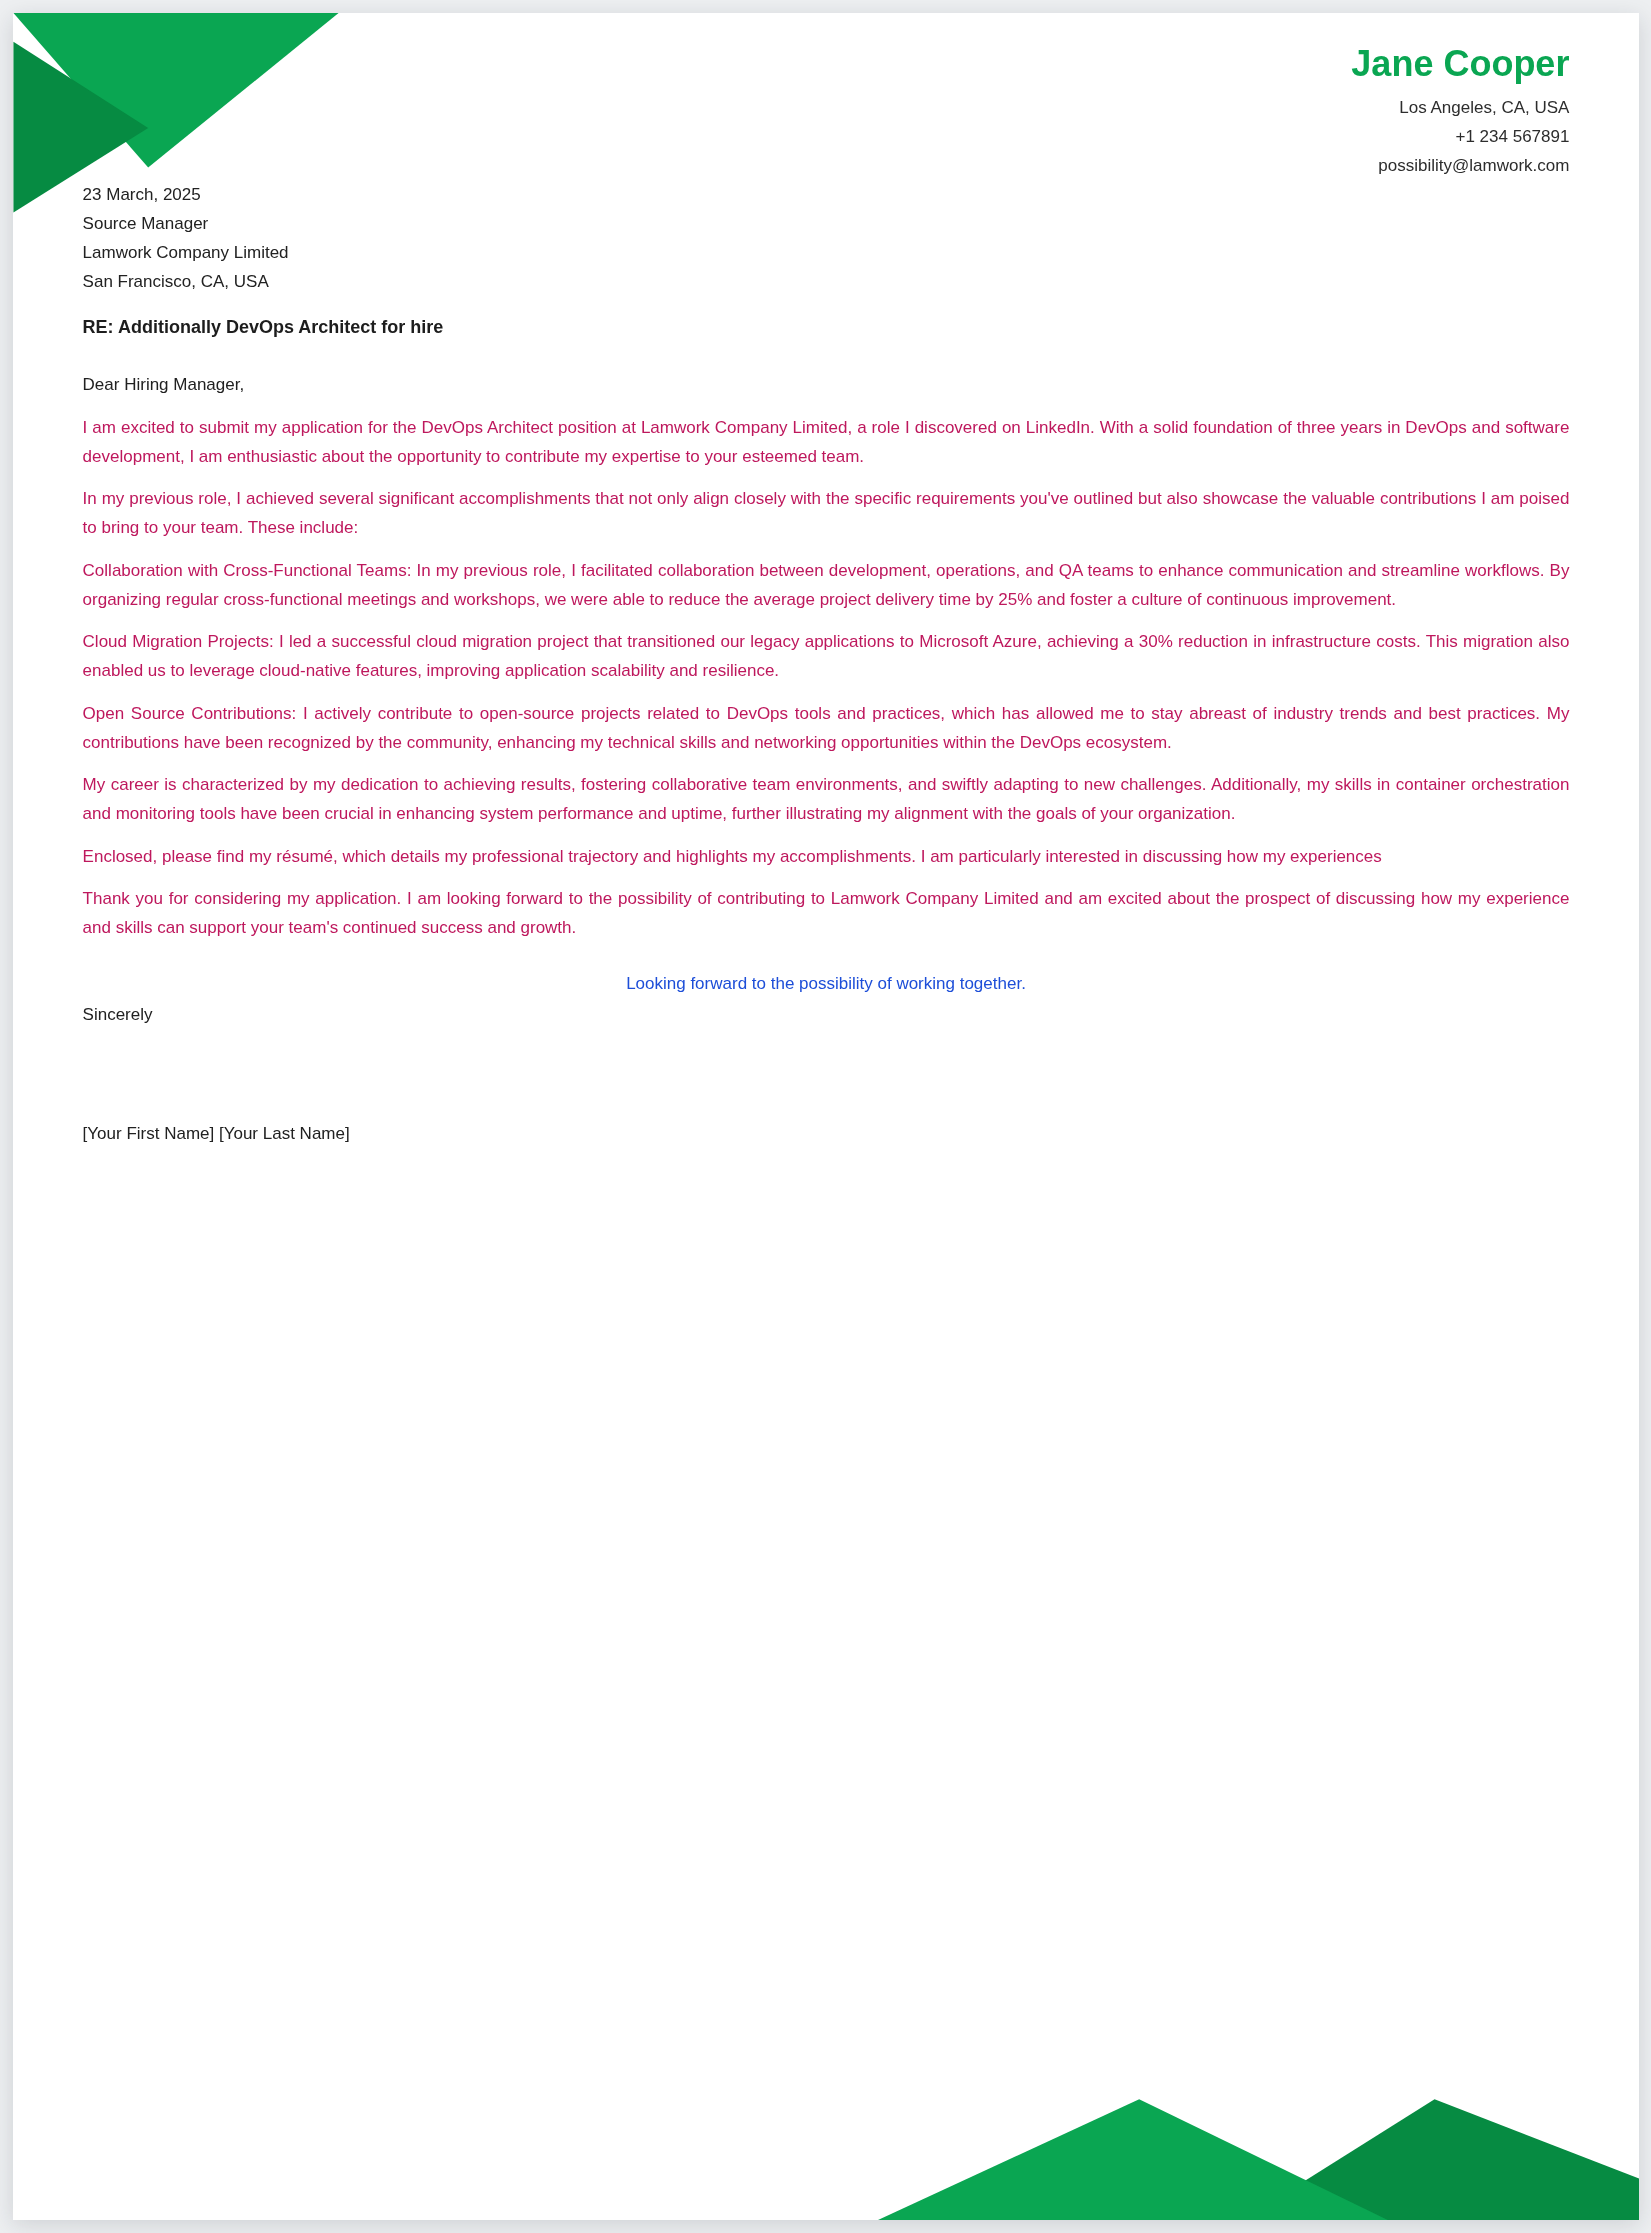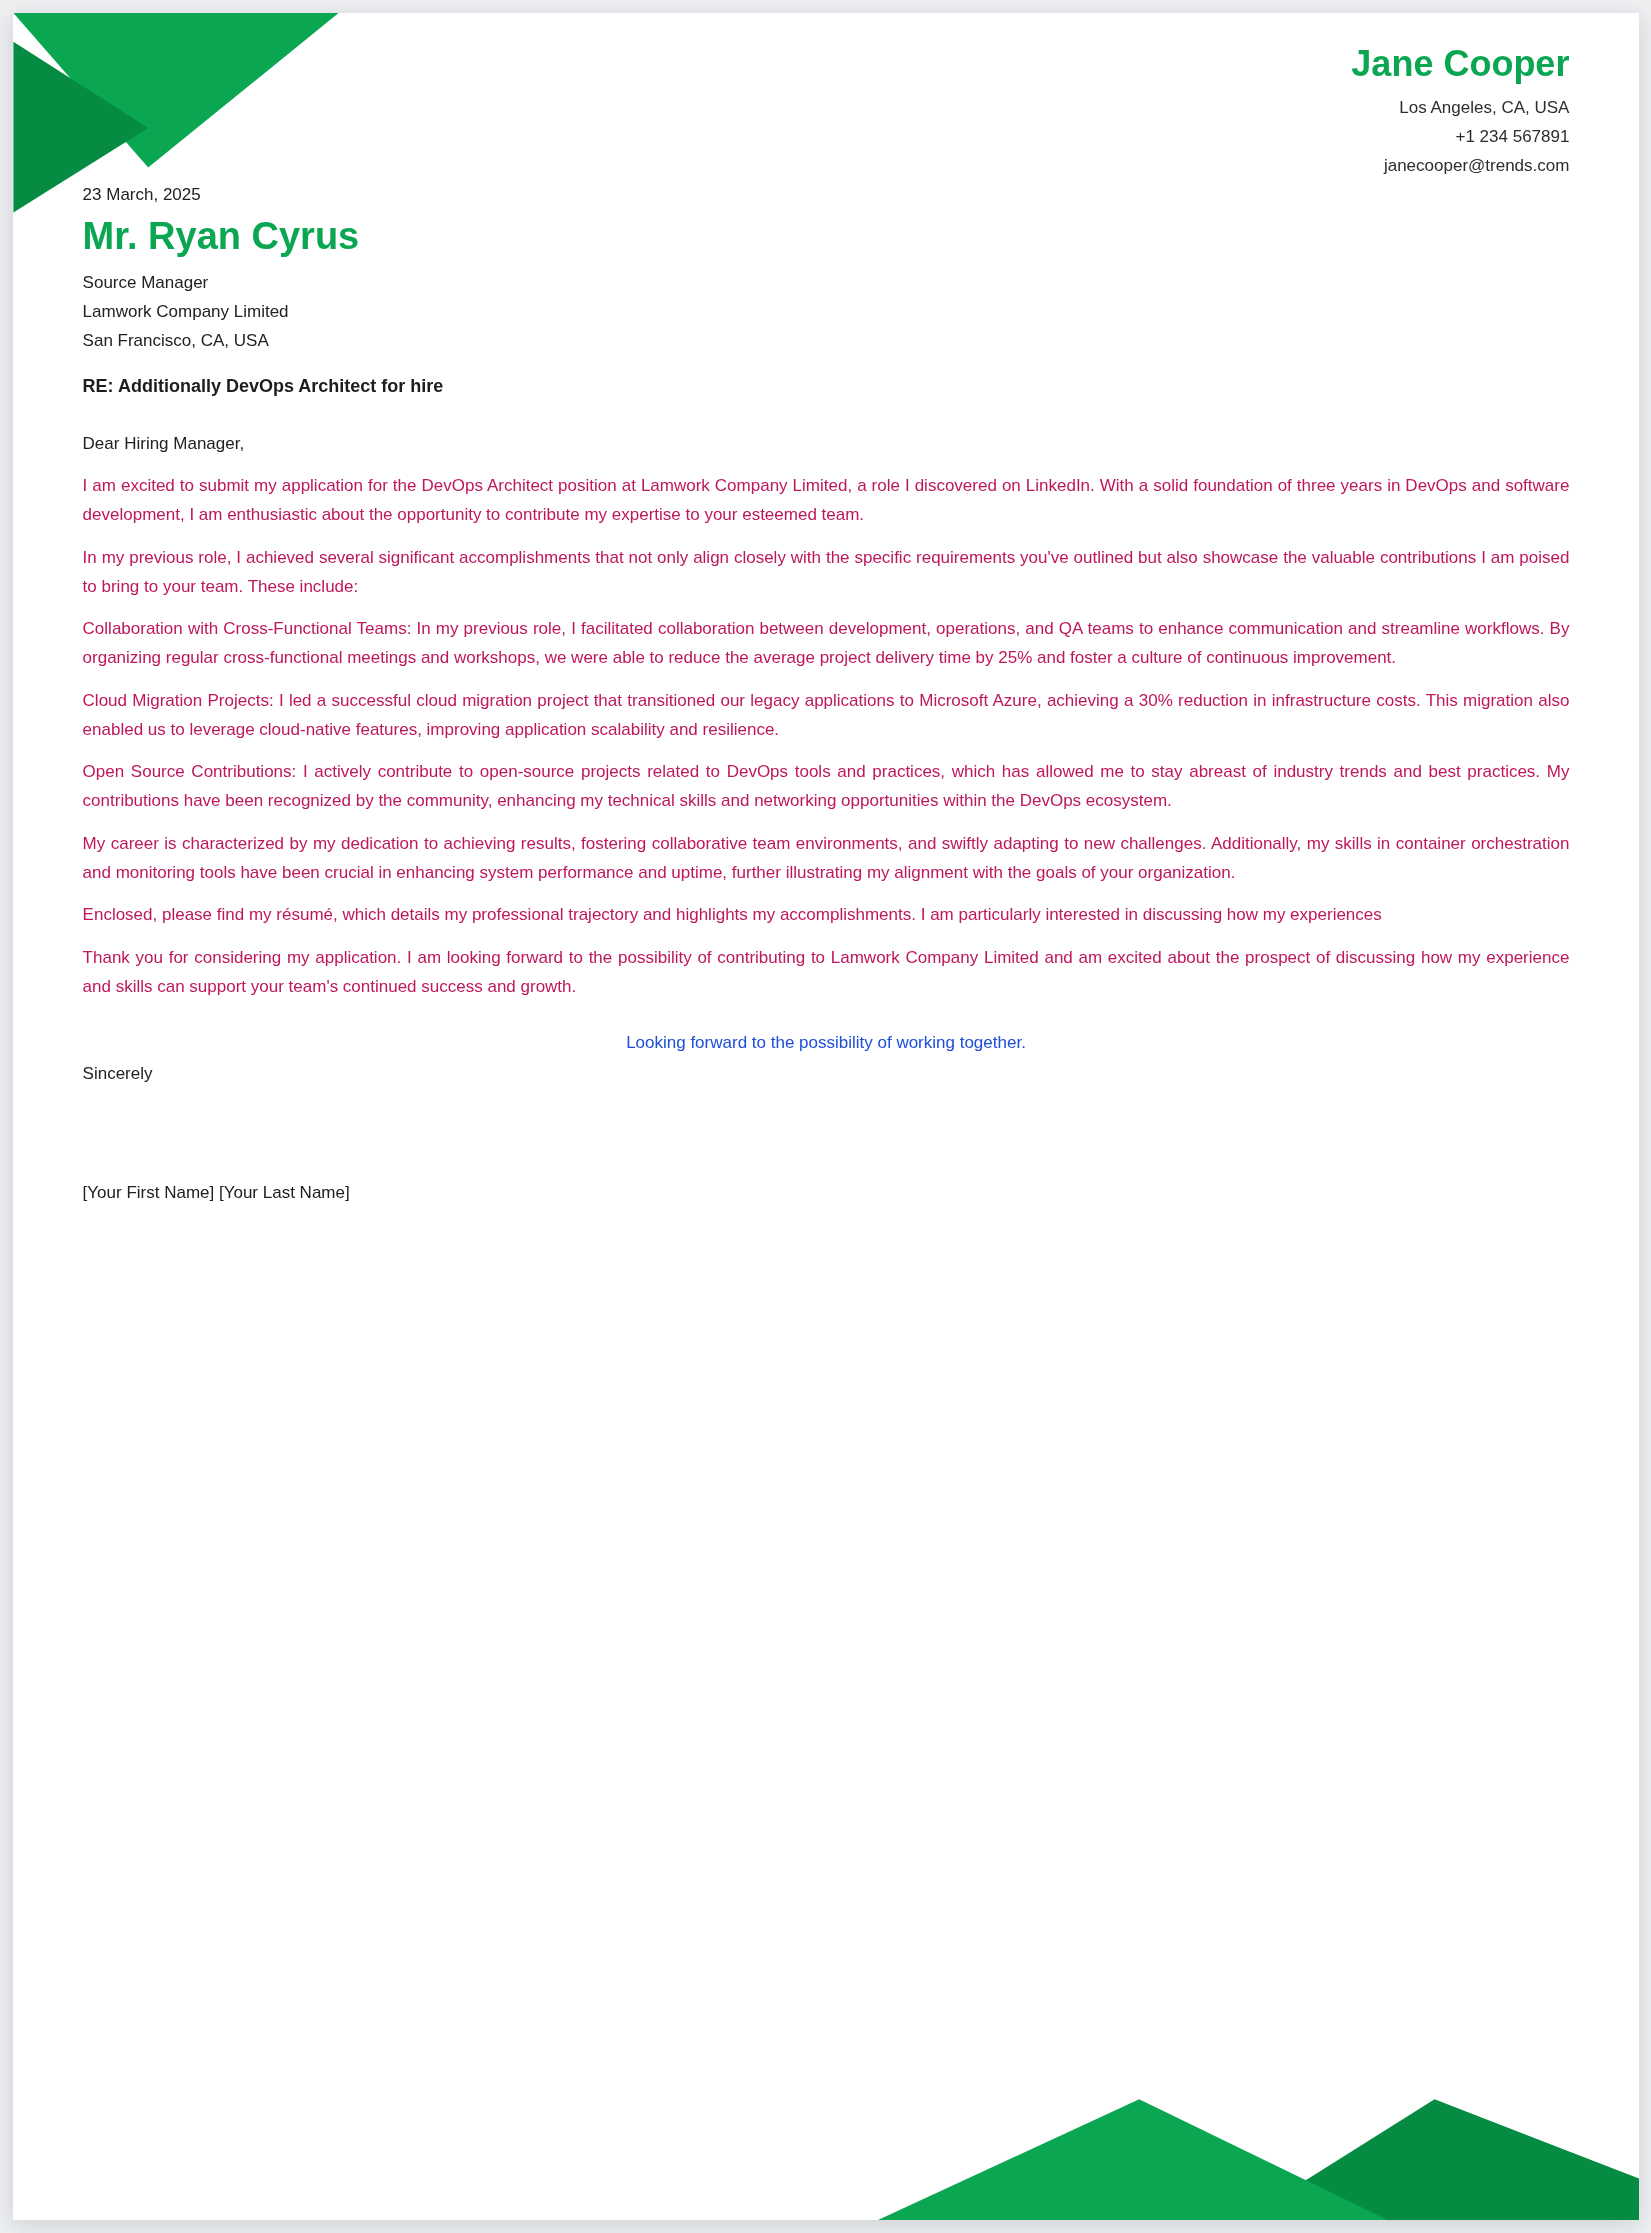--- a/index.html
+++ b/index.html
@@ -82,26 +82,25 @@
     <polygon points="405,142 618,8 845,96 845,142" fill="#068b42"></polygon>
     <polygon points="0,142 290,8 566,142" fill="#0aa652"></polygon>
   </svg>
 
   <div class="content">
 
     <header class="contact">
       <div class="name">Jane Cooper</div>
       <div>Los Angeles, CA, USA</div>
       <div>+1 234 567891</div>
-      <div>janecooper@trends.com</div>
+      <div>possibility@lamwork.com</div>
     </header>
 
     <div class="date">23 March, 2025</div>
 
-    <h1 class="recipient-name">Mr. Ryan Cyrus</h1>
     <div class="recipient-line">Source Manager</div>
     <div class="recipient-line">Lamwork Company Limited</div>
     <div class="recipient-line">San Francisco, CA, USA</div>
 
     <div class="subject">RE: Additionally DevOps Architect for hire</div>
 
     <p class="salutation">Dear Hiring Manager,</p>
 
     <p class="body-paragraph">I am excited to submit my application for the DevOps Architect position at Lamwork Company Limited, a role I discovered on LinkedIn. With a solid foundation of three years in DevOps and software development, I am enthusiastic about the opportunity to contribute my expertise to your esteemed team.</p>
     <p class="body-paragraph">In my previous role, I achieved several significant accomplishments that not only align closely with the specific requirements you've outlined but also showcase the valuable contributions I am poised to bring to your team. These include:</p>

